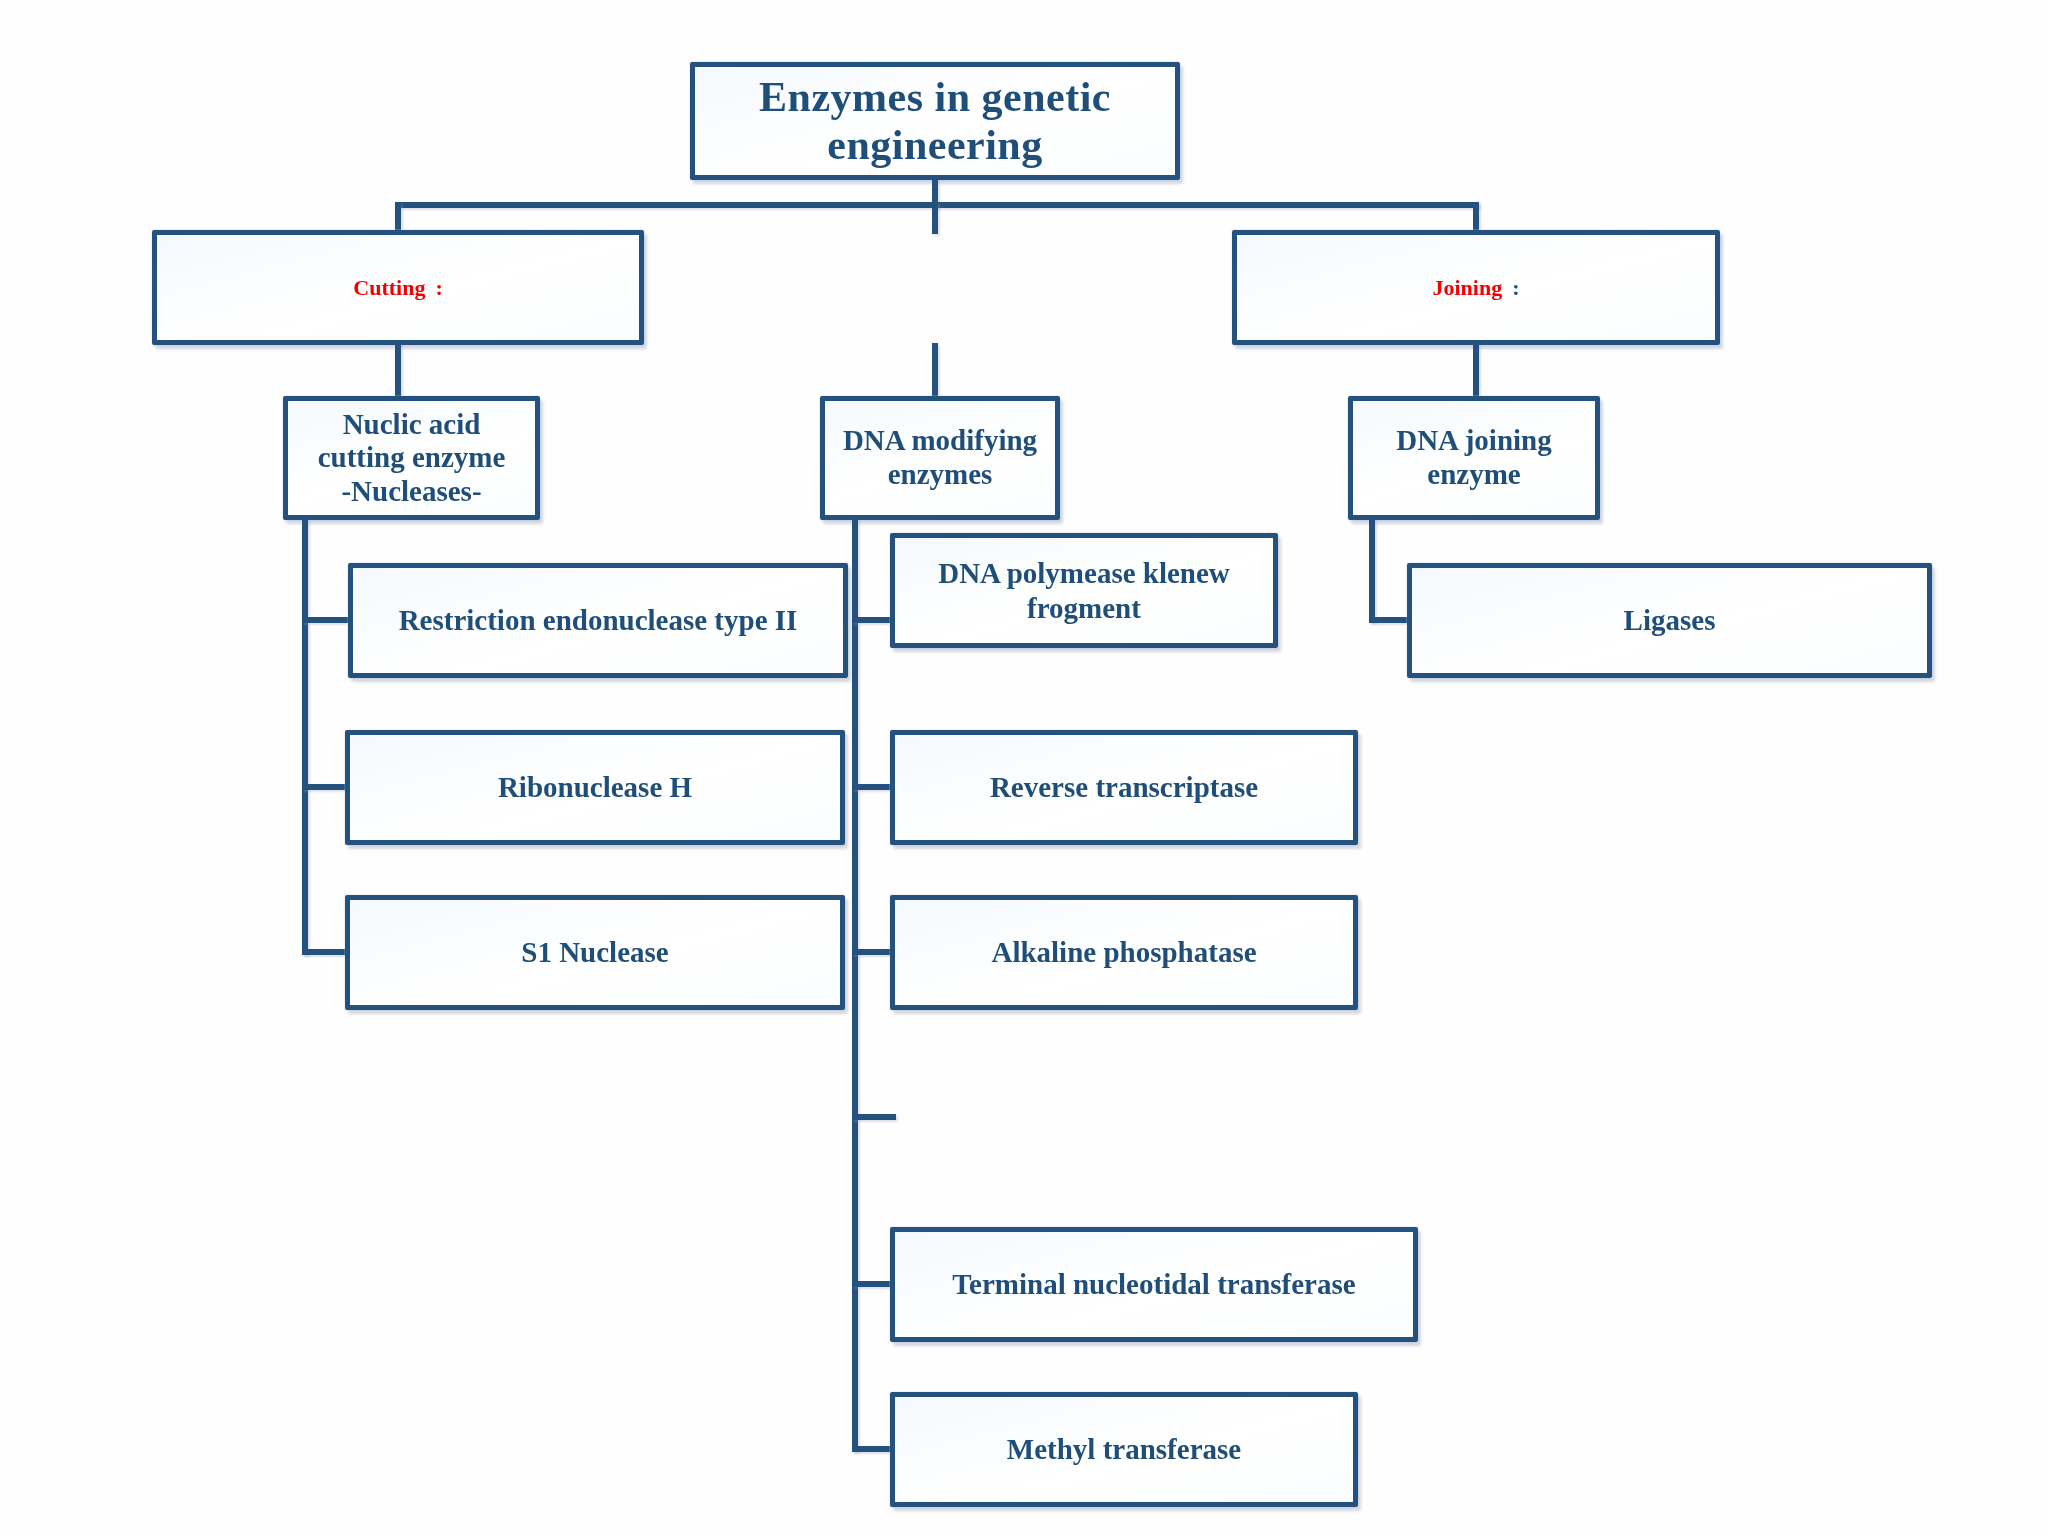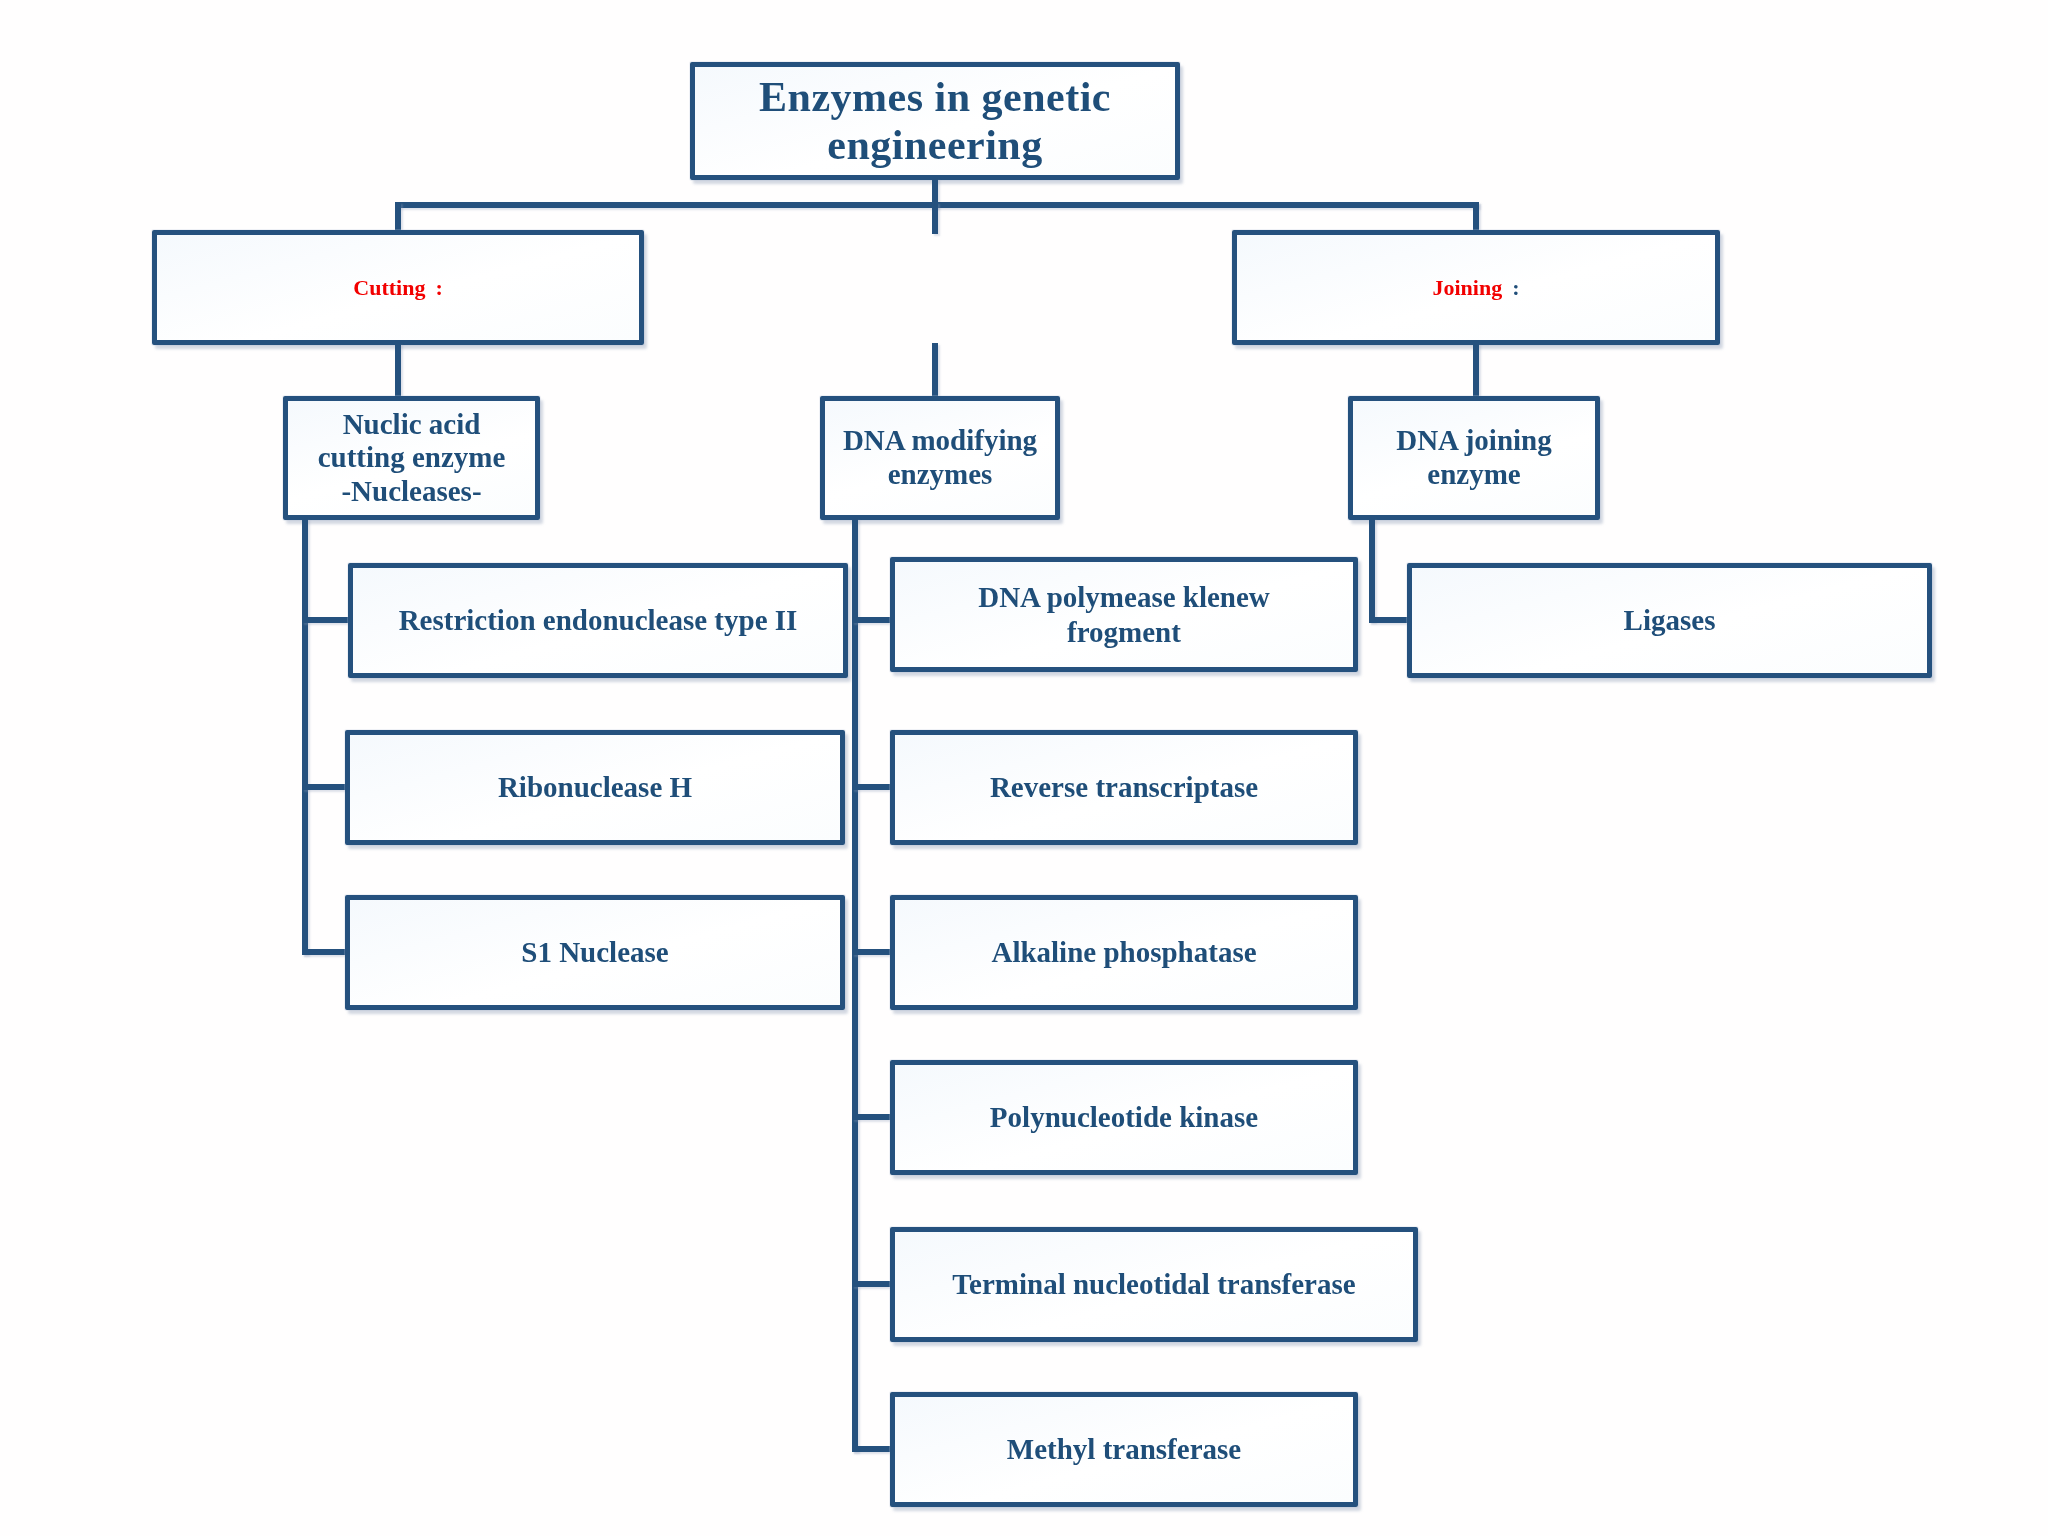--- a/index.html
+++ b/index.html
@@ -86,32 +86,29 @@
   </div>
 
   <div class="line-v" style="left:852px;top:518px;width:6px;height:934px"></div>
   <div class="line-h" style="left:852px;top:617px;width:44px;height:6px"></div>
   <div class="line-h" style="left:852px;top:784px;width:44px;height:6px"></div>
   <div class="line-h" style="left:852px;top:949px;width:44px;height:6px"></div>
   <div class="line-h" style="left:852px;top:1114px;width:44px;height:6px"></div>
   <div class="line-h" style="left:852px;top:1281px;width:44px;height:6px"></div>
   <div class="line-h" style="left:852px;top:1446px;width:44px;height:6px"></div>
 
-  <div class="node leaf" style="left:890px;top:557px;width:468px;height:115px">
+  <div class="node leaf" style="left:890px;top:533px;width:388px;height:115px">
     <div>DNA polymease klenew</div>
     <div>frogment</div>
   </div>
   <div class="node leaf" style="left:890px;top:730px;width:468px;height:115px">
     <div>Reverse transcriptase</div>
   </div>
   <div class="node leaf" style="left:890px;top:895px;width:468px;height:115px">
     <div>Alkaline phosphatase</div>
-  </div>
-  <div class="node leaf" style="left:890px;top:1060px;width:468px;height:115px">
-    <div>Polynucleotide kinase</div>
   </div>
   <div class="node leaf" style="left:890px;top:1227px;width:528px;height:115px">
     <div>Terminal nucleotidal transferase</div>
   </div>
   <div class="node leaf" style="left:890px;top:1392px;width:468px;height:115px">
     <div>Methyl transferase</div>
   </div>
 
   <div class="line-v" style="left:1369px;top:518px;width:6px;height:104px"></div>
   <div class="line-h" style="left:1369px;top:617px;width:44px;height:6px"></div>

